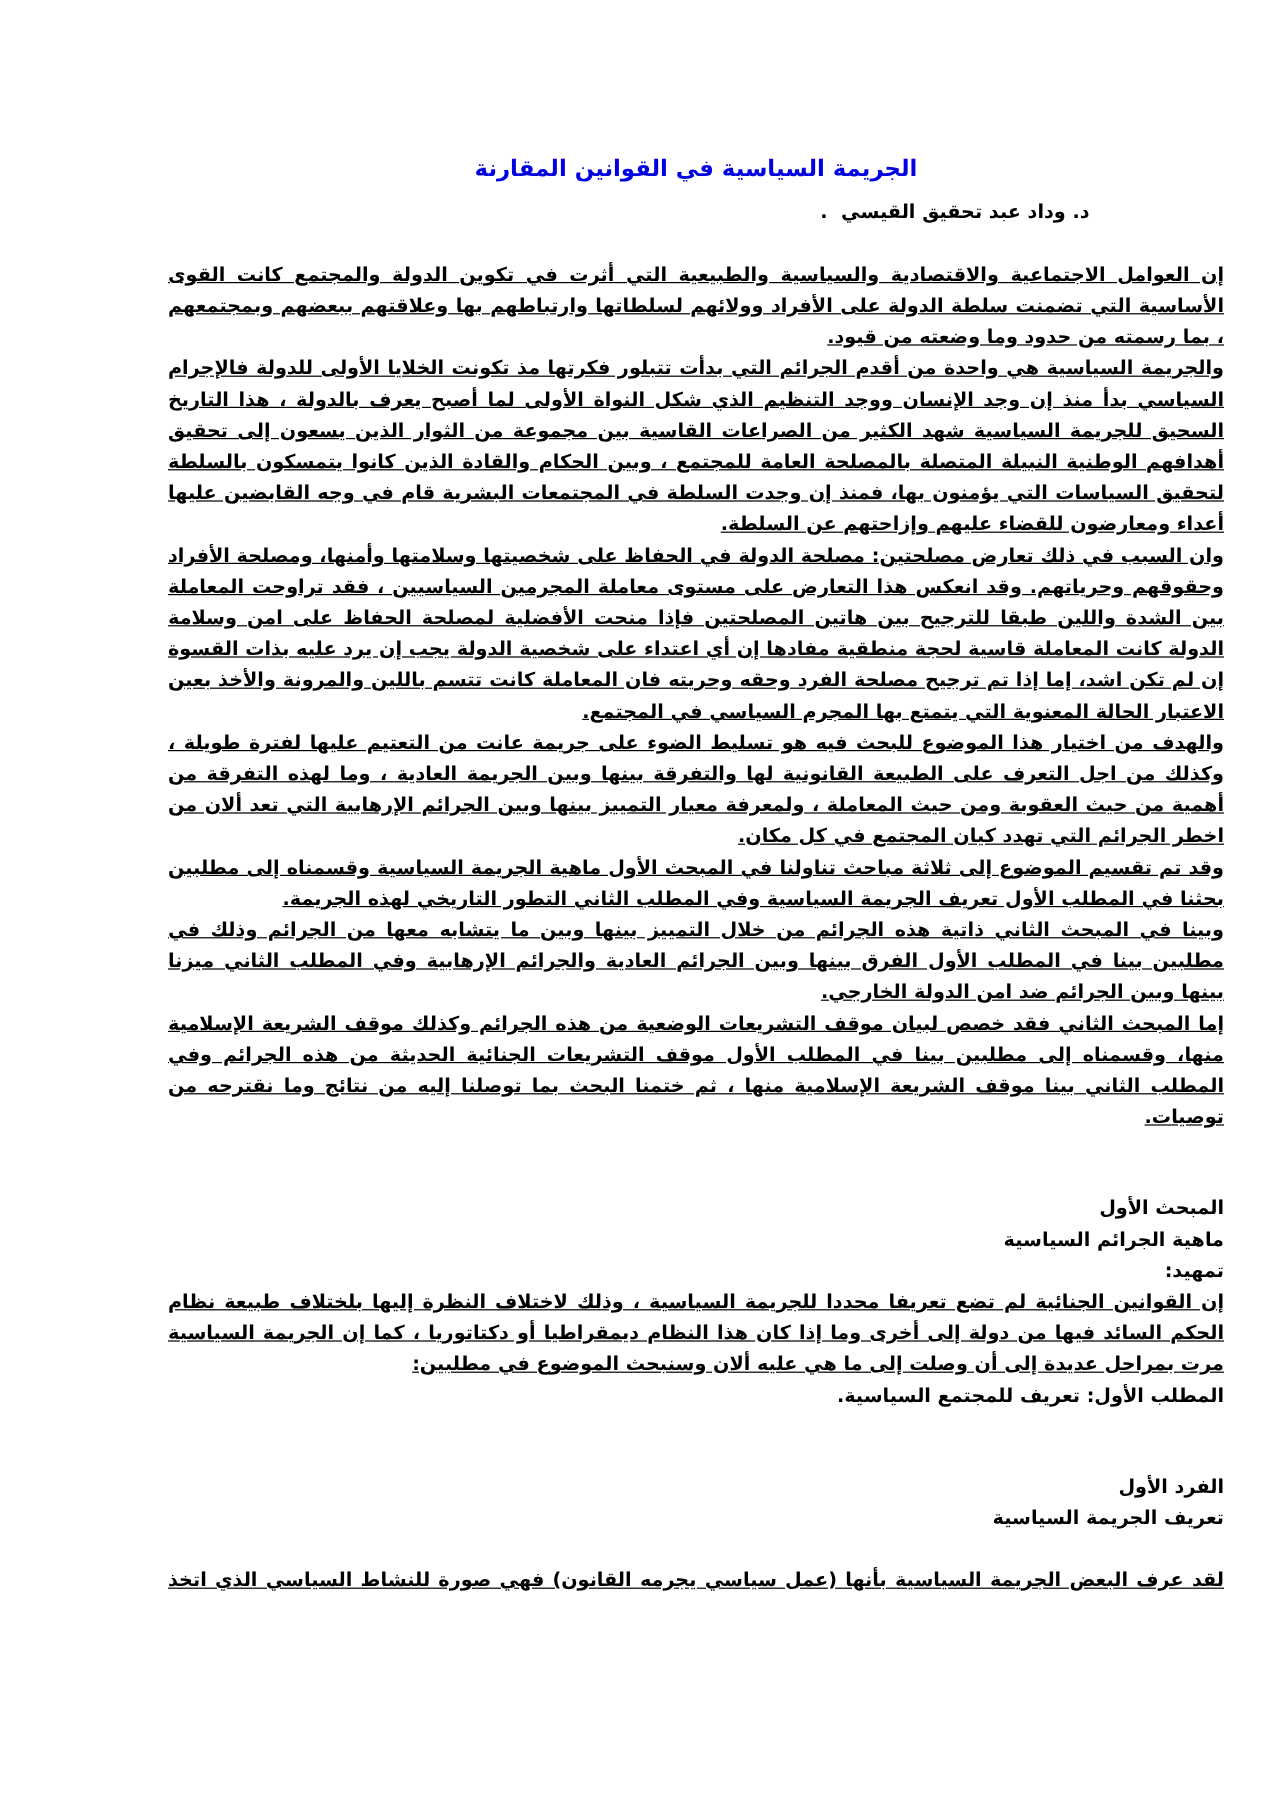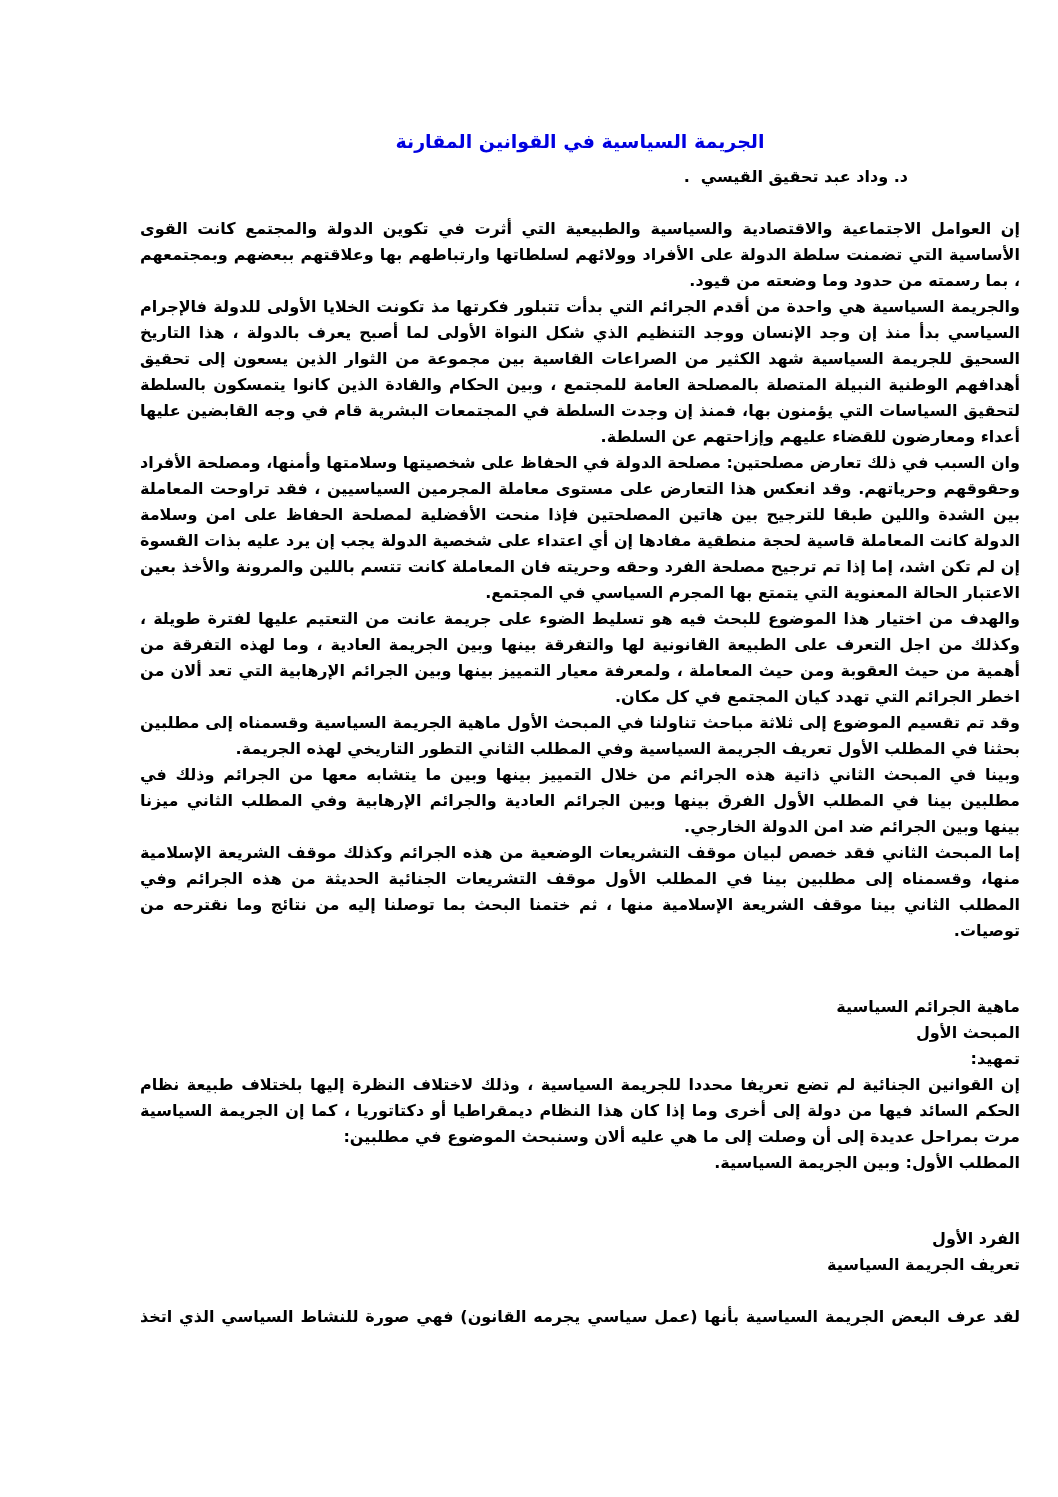--- a/index.html
+++ b/index.html
@@ -37,20 +37,21 @@
     text-align: right;
     padding-right: 112px; 
     white-space: pre;
   }
   .line {
     text-align: right;
   }
   .para {
     text-align: justify;
     text-justify: inter-word;
+    text-decoration: underline;
   }
   .gap-1 { height: 26px; }
   .gap-2 { height: 50px; }
 </style>
 </head>
 <body>
 
 <div class="page">
   <div class="content">
 
@@ -64,26 +65,26 @@
     <div class="para">إن العوامل الاجتماعية والاقتصادية والسياسية والطبيعية التي أثرت في تكوين الدولة والمجتمع كانت القوى الأساسية التي تضمنت سلطة الدولة على الأفراد وولائهم لسلطاتها وارتباطهم بها وعلاقتهم ببعضهم وبمجتمعهم ، بما رسمته من حدود وما وضعته من قيود.</div>
     <div class="para">والجريمة السياسية هي واحدة من أقدم الجرائم التي بدأت تتبلور فكرتها مذ تكونت الخلايا الأولى للدولة فالإجرام السياسي بدأ منذ إن وجد الإنسان ووجد التنظيم الذي شكل النواة الأولى لما أصبح يعرف بالدولة ، هذا التاريخ السحيق للجريمة السياسية شهد الكثير من الصراعات القاسية بين مجموعة من الثوار الذين يسعون إلى تحقيق أهدافهم الوطنية النبيلة المتصلة بالمصلحة العامة للمجتمع ، وبين الحكام والقادة الذين كانوا يتمسكون بالسلطة لتحقيق السياسات التي يؤمنون بها، فمنذ إن وجدت السلطة في المجتمعات البشرية  قام في وجه القابضين عليها أعداء ومعارضون للقضاء عليهم وإزاحتهم عن السلطة.</div>
     <div class="para">وان السبب في ذلك تعارض مصلحتين: مصلحة الدولة في الحفاظ على شخصيتها وسلامتها وأمنها، ومصلحة الأفراد وحقوقهم وحرياتهم. وقد انعكس هذا التعارض على مستوى معاملة المجرمين السياسيين ، فقد تراوحت المعاملة بين الشدة واللين طبقا للترجيح بين هاتين المصلحتين  فإذا منحت الأفضلية لمصلحة الحفاظ على امن وسلامة الدولة كانت المعاملة قاسية لحجة منطقية مفادها إن أي اعتداء على شخصية الدولة يجب إن يرد عليه بذات القسوة إن لم تكن اشد، إما إذا تم ترجيح مصلحة الفرد وحقه وحريته فان المعاملة كانت تتسم باللين والمرونة والأخذ بعين الاعتبار الحالة المعنوية التي يتمتع بها المجرم السياسي في المجتمع.</div>
     <div class="para">والهدف من اختيار هذا الموضوع للبحث فيه هو تسليط الضوء على جريمة عانت من التعتيم عليها لفترة طويلة ، وكذلك من اجل التعرف على الطبيعة القانونية لها والتفرقة بينها وبين الجريمة العادية ، وما لهذه التفرقة من أهمية من حيث العقوبة ومن حيث المعاملة ، ولمعرفة معيار التمييز بينها وبين الجرائم الإرهابية التي تعد ألان من اخطر الجرائم التي تهدد كيان المجتمع في كل مكان.</div>
     <div class="para">وقد تم تقسيم الموضوع إلى ثلاثة مباحث تناولنا في المبحث الأول ماهية الجريمة السياسية وقسمناه إلى مطلبين بحثنا في المطلب الأول تعريف الجريمة السياسية وفي المطلب الثاني التطور التاريخي لهذه الجريمة.</div>
     <div class="para">وبينا في المبحث الثاني ذاتية هذه الجرائم من خلال التمييز بينها وبين ما يتشابه معها من الجرائم وذلك في مطلبين بينا في المطلب الأول الفرق بينها وبين الجرائم العادية والجرائم الإرهابية وفي المطلب الثاني ميزنا بينها وبين الجرائم ضد امن الدولة الخارجي.</div>
     <div class="para">إما المبحث الثاني فقد خصص لبيان موقف التشريعات الوضعية من هذه الجرائم وكذلك موقف الشريعة الإسلامية منها، وقسمناه إلى مطلبين بينا في المطلب الأول موقف التشريعات الجنائية الحديثة من هذه الجرائم وفي المطلب الثاني بينا موقف الشريعة الإسلامية منها ، ثم ختمنا البحث بما توصلنا إليه من نتائج وما نقترحه من توصيات.</div>
 
     <div class="gap-2"></div>
 
+    <div class="line">المبحث الأول</div>
     <div class="line">ماهية الجرائم السياسية</div>
-    <div class="line">المبحث الأول</div>
     <div class="line">تمهيد:</div>
 
     <div class="para">إن القوانين الجنائية لم تضع تعريفا محددا للجريمة السياسية ، وذلك لاختلاف النظرة إليها بلختلاف طبيعة نظام الحكم السائد فيها من دولة إلى أخرى وما إذا كان هذا النظام ديمقراطيا أو دكتاتوريا ، كما إن الجريمة السياسية مرت بمراحل عديدة إلى أن وصلت إلى ما هي عليه ألان وسنبحث الموضوع في مطلبين:</div>
-    <div class="line">المطلب الأول: وبين الجريمة السياسية.</div>
+    <div class="line">المطلب الأول: تعريف للمجتمع السياسية.</div>
 
     <div class="gap-2"></div>
 
     <div class="line">الفرد الأول</div>
     <div class="line">تعريف الجريمة السياسية</div>
 
     <div class="gap-1"></div>
 
     <div class="para">لقد عرف البعض الجريمة السياسية بأنها (عمل سياسي يجرمه القانون) فهي صورة للنشاط السياسي الذي اتخذ صاحبه طريق القانون فحملته العجلة في تحقيق أهدافه أو الميل إلى العنف في مواجهة الخصوم إلى</div>
 

